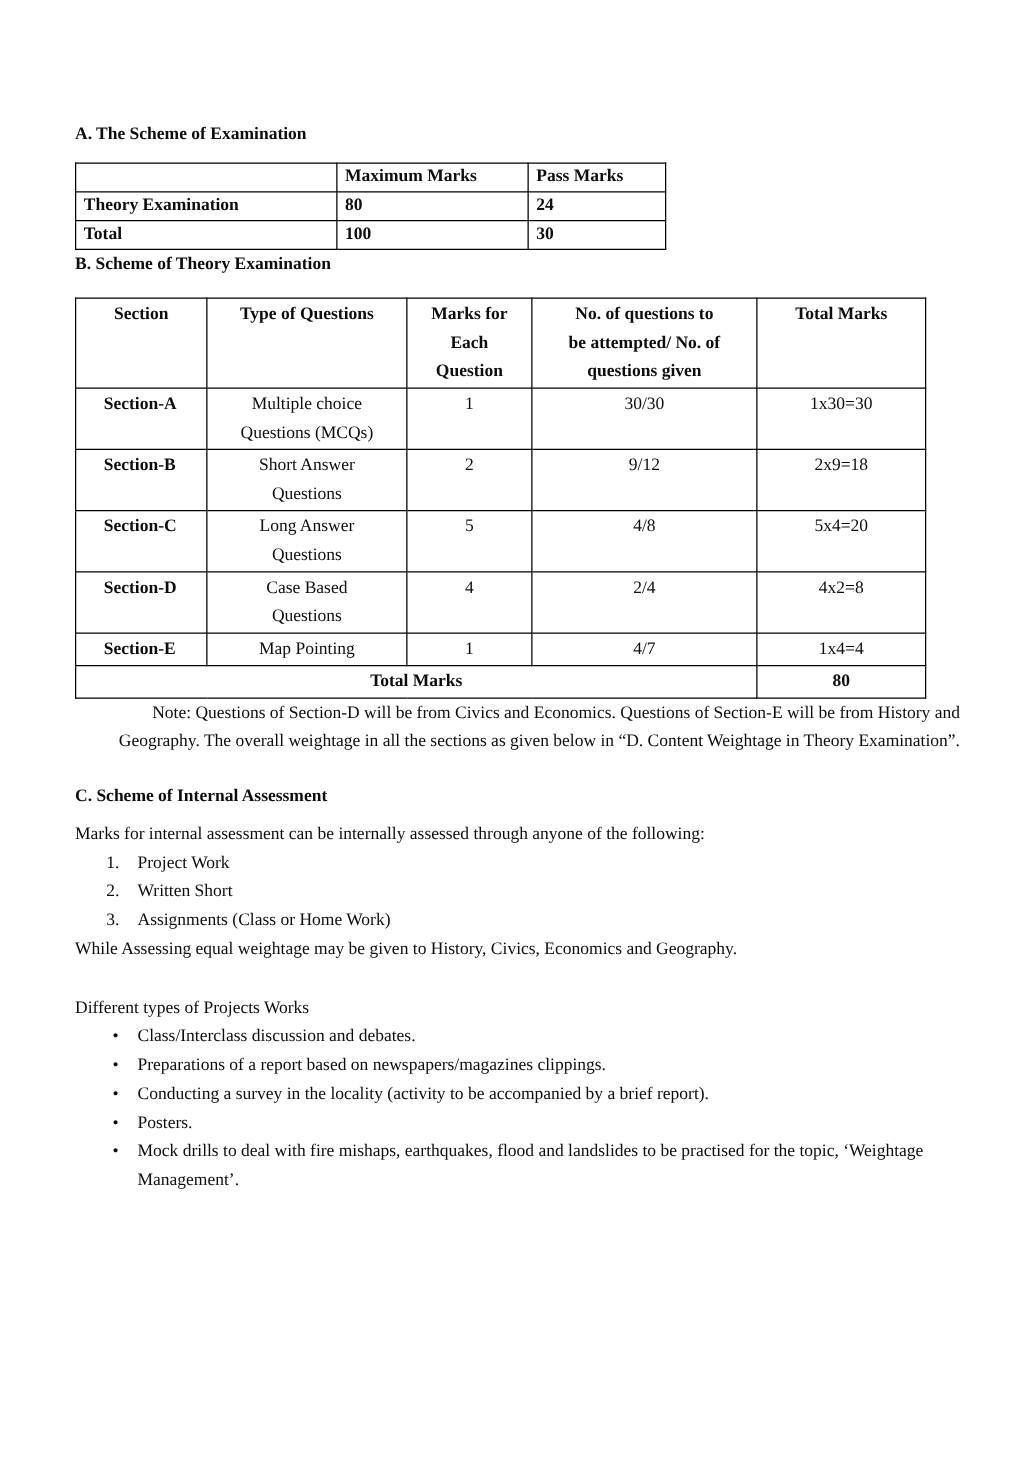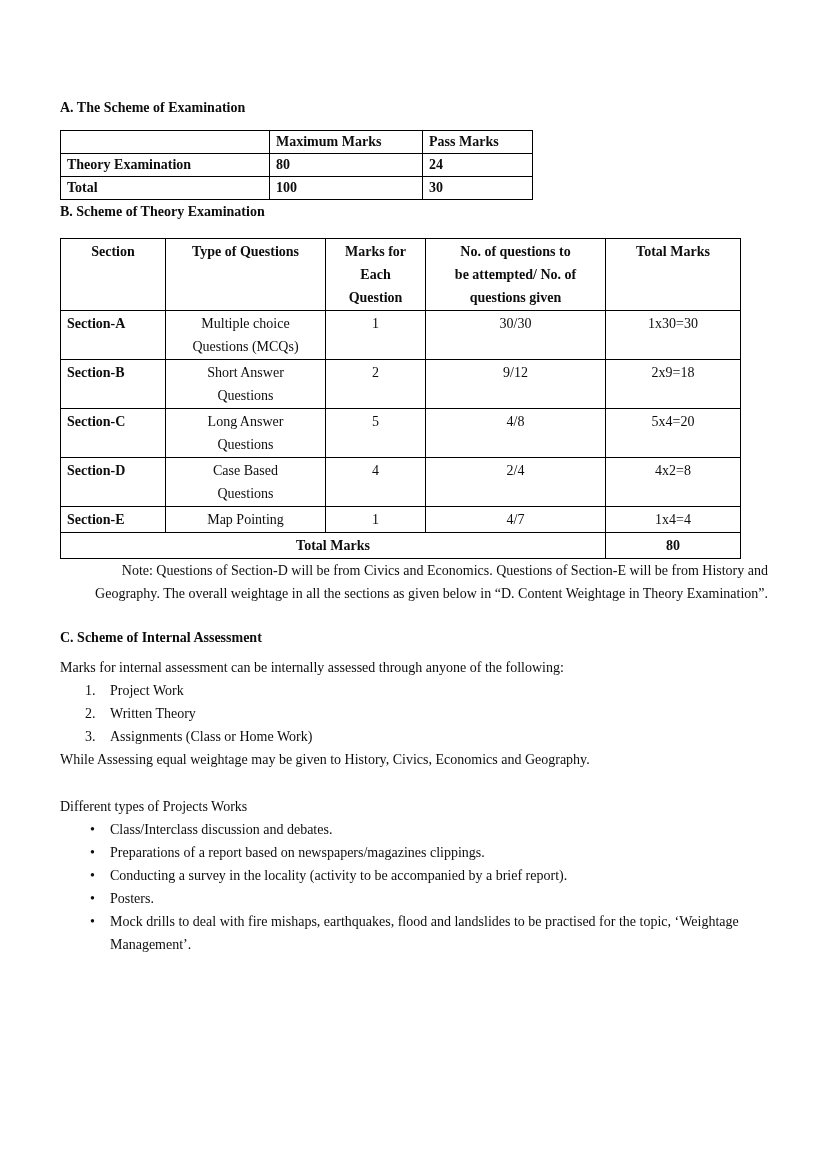--- a/index.html
+++ b/index.html
@@ -55,21 +55,21 @@
     border: 1px solid #000;
     vertical-align: top;
     padding: 1px 4px;
     font-size: 14px;
     line-height: 23px;
   }
   .t2 th { font-weight: bold; }
   .t2 tr.hdr th { height: 72px; }
   .t2 tr.r2 td { height: 46px; }
   .t2 tr.r1 td { height: 24px; }
-  .t2 td.section-cell { text-align: left; font-weight: bold; padding-left: 6px; }
+  .t2 td.section-cell { text-align: left; font-weight: bold; padding-left: 22px; }
   .t2 .line { display: block; }
   .t2 .total-label, .t2 .total-value { font-weight: bold; text-align: center; }
 
   .note { margin-top: 17px; text-align: right; }
   .para { margin: 0; }
   .intro { margin-top: 7px; }
 
   .num-item { display: flex; }
   .num-marker { margin-left: 25px; width: 25px; flex: none; }
   .num-text { flex: 1; }
@@ -221,21 +221,21 @@
 
     <p class="para intro">Marks for internal assessment can be internally assessed through anyone of the following:</p>
 
     <div>
       <div class="num-item">
         <span class="num-marker">1.</span>
         <span class="num-text">Project Work</span>
       </div>
       <div class="num-item">
         <span class="num-marker">2.</span>
-        <span class="num-text">Written Theory</span>
+        <span class="num-text">Written Short</span>
       </div>
       <div class="num-item">
         <span class="num-marker">3.</span>
         <span class="num-text">Assignments (Class or Home Work)</span>
       </div>
     </div>
 
     <p class="para">While Assessing equal weightage may be given to History, Civics, Economics and Geography.</p>
 
     <p class="para projects-heading">Different types of Projects Works</p>

